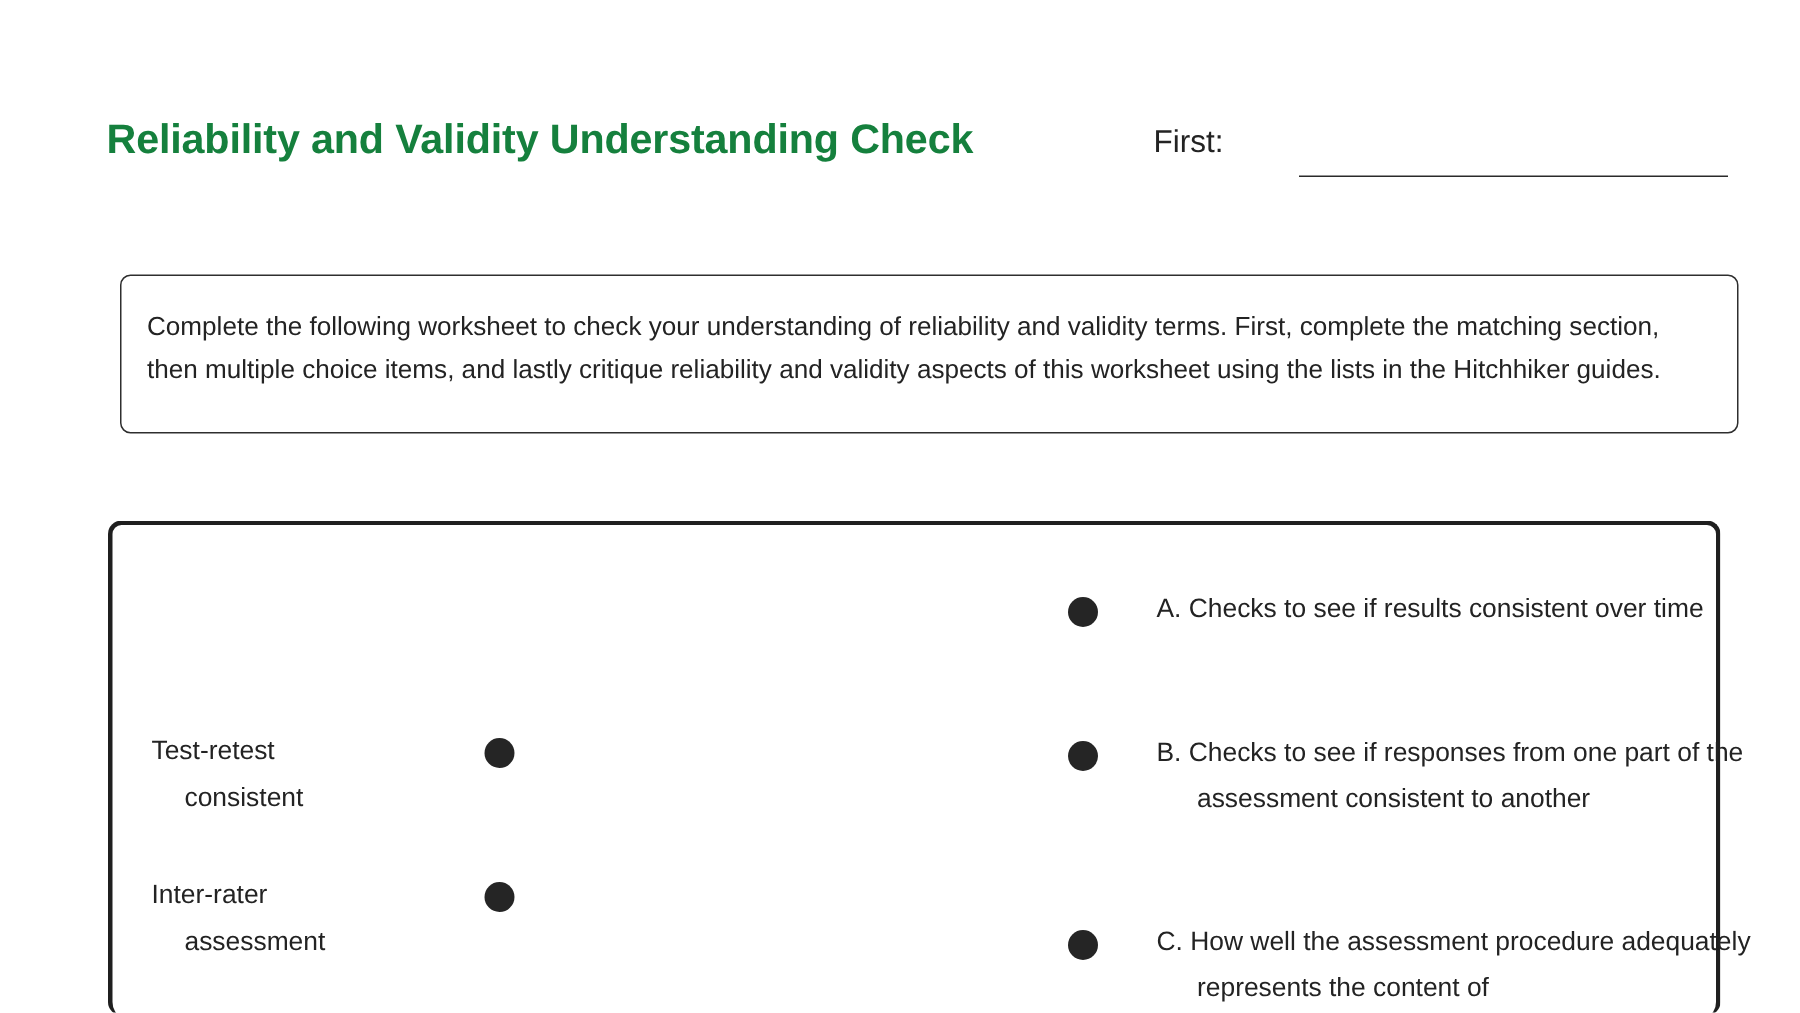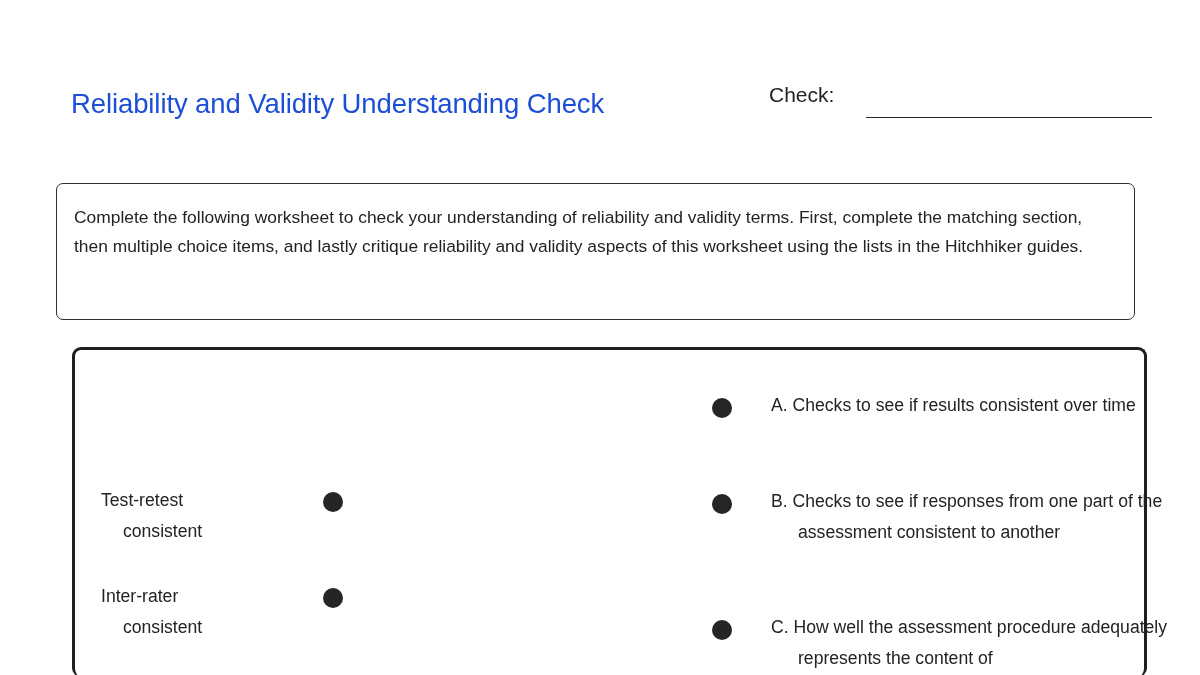--- a/index.html
+++ b/index.html
@@ -24,26 +24,25 @@
     left: 0;
     top: 0;
     width: 1200px;
     height: 150px;
   }
   .page-title {
     position: absolute;
     left: 71px;
     top: 74px;
     font-size: 27.5px;
-    font-weight: 400;
+    font-weight: 700;
     letter-spacing: -0.1px;
     line-height: 38px;
-    color: #1d4ed8;
+    color: #15803d;
     white-space: nowrap;
-    margin-top: 11px;
   }
   .name-block {
     position: absolute;
     left: 769px;
     top: 80px;
     width: 390px;
     height: 46px;
   }
   .name-label {
     position: absolute;
@@ -60,24 +59,24 @@
     left: 97px;
     top: 37px;
     width: 286px;
     height: 0;
     border-top: 1.6px solid #2a2a2a;
   }
 
   
   .instruction-box {
     position: absolute;
-    left: 56px;
+    left: 80px;
     top: 183px;
     width: 1079px;
-    height: 137px;
+    height: 106px;
     box-sizing: border-box;
     border: 1.6px solid #2e2e2e;
     border-radius: 7px;
     background: #ffffff;
   }
   .instruction-text {
     position: absolute;
     left: 17px;
     top: 19px;
     width: 1046px;
@@ -170,21 +169,21 @@
     background: #252525;
   }
 </style>
 </head>
 <body>
 
 <div class="header">
   <div class="page-title">Reliability and Validity Understanding Check</div>
 
   <div class="name-block">
-    <span class="name-label">Check:</span>
+    <span class="name-label">First:</span>
     <div class="name-rule"></div>
   </div>
 </div>
 
 <div class="instruction-box">
   <div class="instruction-text">Complete the following worksheet to check your understanding of reliability and validity terms. First, complete the matching section, then multiple choice items, and lastly critique reliability and validity aspects of this worksheet using the lists in the Hitchhiker guides.</div>
 </div>
 
 <div class="matching-box">
 
@@ -192,21 +191,21 @@
 
 
     <div class="left-item" style="top:135px">
       <div class="li-text">Test-retest
 consistent</div>
       <span class="dot"></span>
     </div>
 
     <div class="left-item" style="top:231px">
       <div class="li-text">Inter-rater
-consistent</div>
+assessment</div>
       <span class="dot"></span>
     </div>
 
   </div>
 
   <div class="match-col-right">
 
     <div class="right-item" style="top:40px">
       <span class="dot"></span>
       <div class="ri-text">A. Checks to see if results consistent over time</div>

